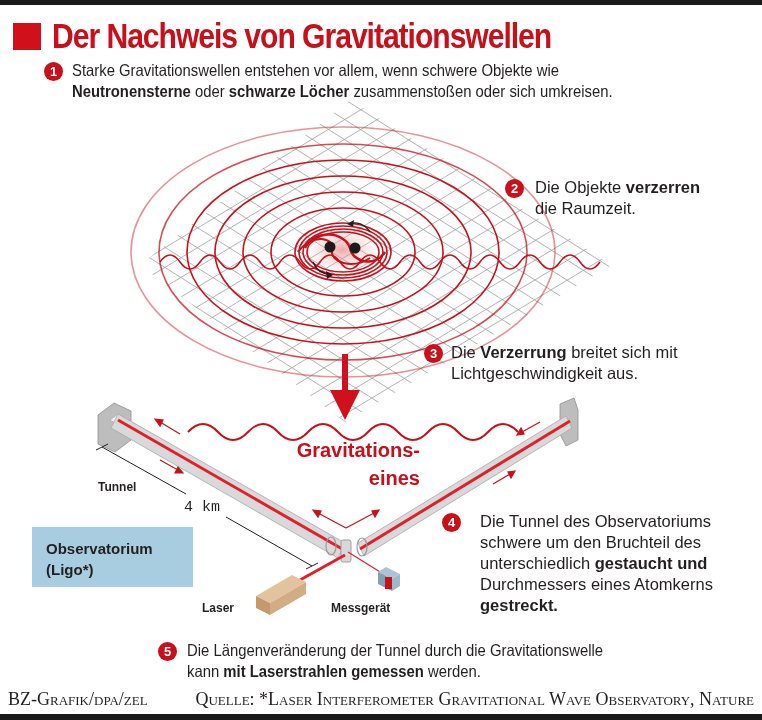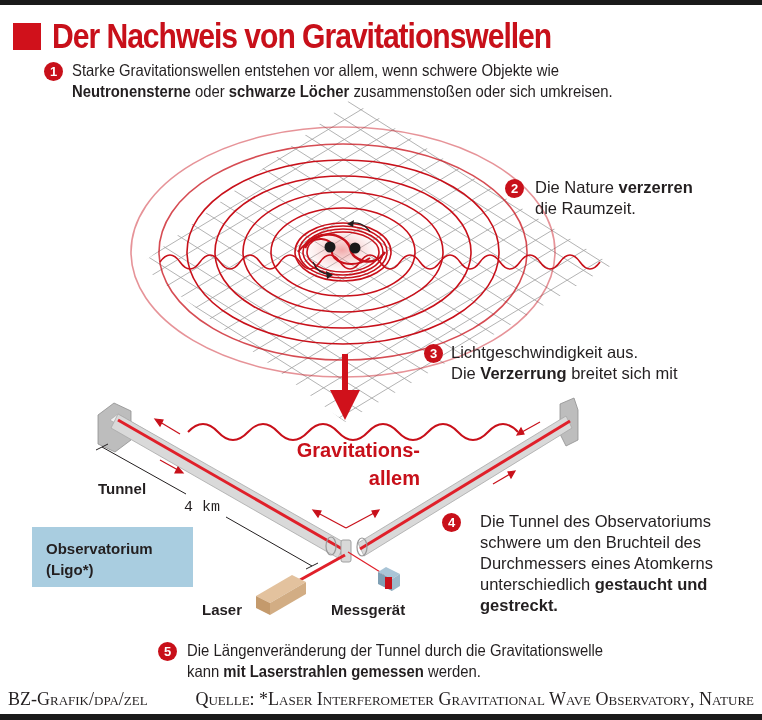--- a/index.html
+++ b/index.html
@@ -7,21 +7,21 @@
   .topbar { position:absolute; left:0; top:0; width:762px; height:5px; background:#1a1a1a; }
   .botbar { position:absolute; left:0; bottom:0; width:762px; height:6px; background:#1a1a1a; }
   .title-square { position:absolute; left:13px; top:23px; width:28px; height:27px; background:#d0111b; }
   .title { position:absolute; left:52px; top:16px; font-family:"Liberation Sans", sans-serif; font-weight:bold; font-size:35px; color:#c8101a; letter-spacing:-1.2px; transform:scaleX(0.86); transform-origin:left top; white-space:nowrap; }
   .step { position:absolute; font-size:16.5px; line-height:21px; color:#231f20; white-space:nowrap; }
   .step.narrow { transform:scaleX(0.9); transform-origin:left top; }
   .step b { font-weight:bold; }
   .num { position:absolute; width:19px; height:19px; border-radius:50%; background:#c8101a; color:#fff; font-weight:bold; font-size:13px; text-align:center; line-height:19px; }
   .obs-box { position:absolute; left:32px; top:527px; width:161px; height:60px; background:#a9cde0; }
   .obs-text { position:absolute; left:14px; top:11px; font-weight:bold; font-size:15px; line-height:21px; color:#231f20; }
-  .lbl { position:absolute; font-weight:bold; font-size:15px; color:#231f20; white-space:nowrap; }
+  .lbl { position:absolute; font-weight:bold; font-size:12px; color:#231f20; white-space:nowrap; }
   .km { position:absolute; font-size:15px; color:#231f20; }
   .gw { position:absolute; left:280px; top:436px; width:140px; text-align:right; font-weight:bold; font-size:20px; line-height:28px; color:#c8101a; }
   .footer-left, .footer-right { position:absolute; top:689px; font-family:"Liberation Serif", serif; font-size:18px; font-variant:small-caps; color:#231f20; white-space:nowrap; }
   .footer-left { left:8px; }
   .footer-right { right:8px; }
   svg { position:absolute; left:0; top:0; }
 </style>
 </head>
 <body>
 
@@ -194,54 +194,54 @@
   <g stroke="#231f20" stroke-width="1">
     <line x1="96" y1="450" x2="108" y2="444"></line>
     <line x1="102" y1="447" x2="186" y2="494"></line>
     <line x1="226" y1="517" x2="312" y2="566"></line>
     <line x1="306" y1="569" x2="318" y2="563"></line>
   </g>
 </svg>
 
 <div class="num" style="left:505px;top:179px;">2</div>
 <div class="step" style="left:535px;top:177px;">
-  <div><span>Die Nature </span><b>verzerren</b></div>
+  <div><span>Die Objekte </span><b>verzerren</b></div>
   <div>die Raumzeit.</div>
 </div>
 
 <div class="num" style="left:424px;top:344px;">3</div>
 <div class="step" style="left:451px;top:342px;">
+  <div><span>Die </span><b>Verzerrung</b><span> breitet sich mit</span></div>
   <div>Lichtgeschwindigkeit aus.</div>
-  <div><span>Die </span><b>Verzerrung</b><span> breitet sich mit</span></div>
 </div>
 
 <div class="gw">
   <div>Gravitations-</div>
-  <div>allem</div>
+  <div>eines</div>
 </div>
 
 <div class="lbl" style="left:98px;top:480px;">Tunnel</div>
 <div class="km" style="left:184px;top:499px;font-family:Liberation Mono, monospace;">4 km</div>
 
 <div class="obs-box">
   <div class="obs-text">
     <div>Observatorium</div>
     <div>(Ligo*)</div>
   </div>
 </div>
 
 <div class="lbl" style="left:202px;top:601px;">Laser</div>
 <div class="lbl" style="left:331px;top:601px;">Messgerät</div>
 
 <div class="num" style="left:442px;top:513px;">4</div>
 <div class="step" style="left:480px;top:511px;">
   <div>Die Tunnel des Observatoriums</div>
   <div>schwere um den Bruchteil des</div>
+  <div><span>unterschiedlich </span><b>gestaucht und</b></div>
   <div>Durchmessers eines Atomkerns</div>
-  <div><span>unterschiedlich </span><b>gestaucht und</b></div>
   <div><b>gestreckt.</b></div>
 </div>
 
 <div class="num" style="left:158px;top:642px;">5</div>
 <div class="step narrow" style="left:187px;top:640px;">
   <div>Die Längenveränderung der Tunnel durch die Gravitationswelle</div>
   <div><span>kann </span><b>mit Laserstrahlen gemessen</b><span> werden.</span></div>
 </div>
 
 <div class="footer-left">BZ-Grafik/dpa/zel</div>

